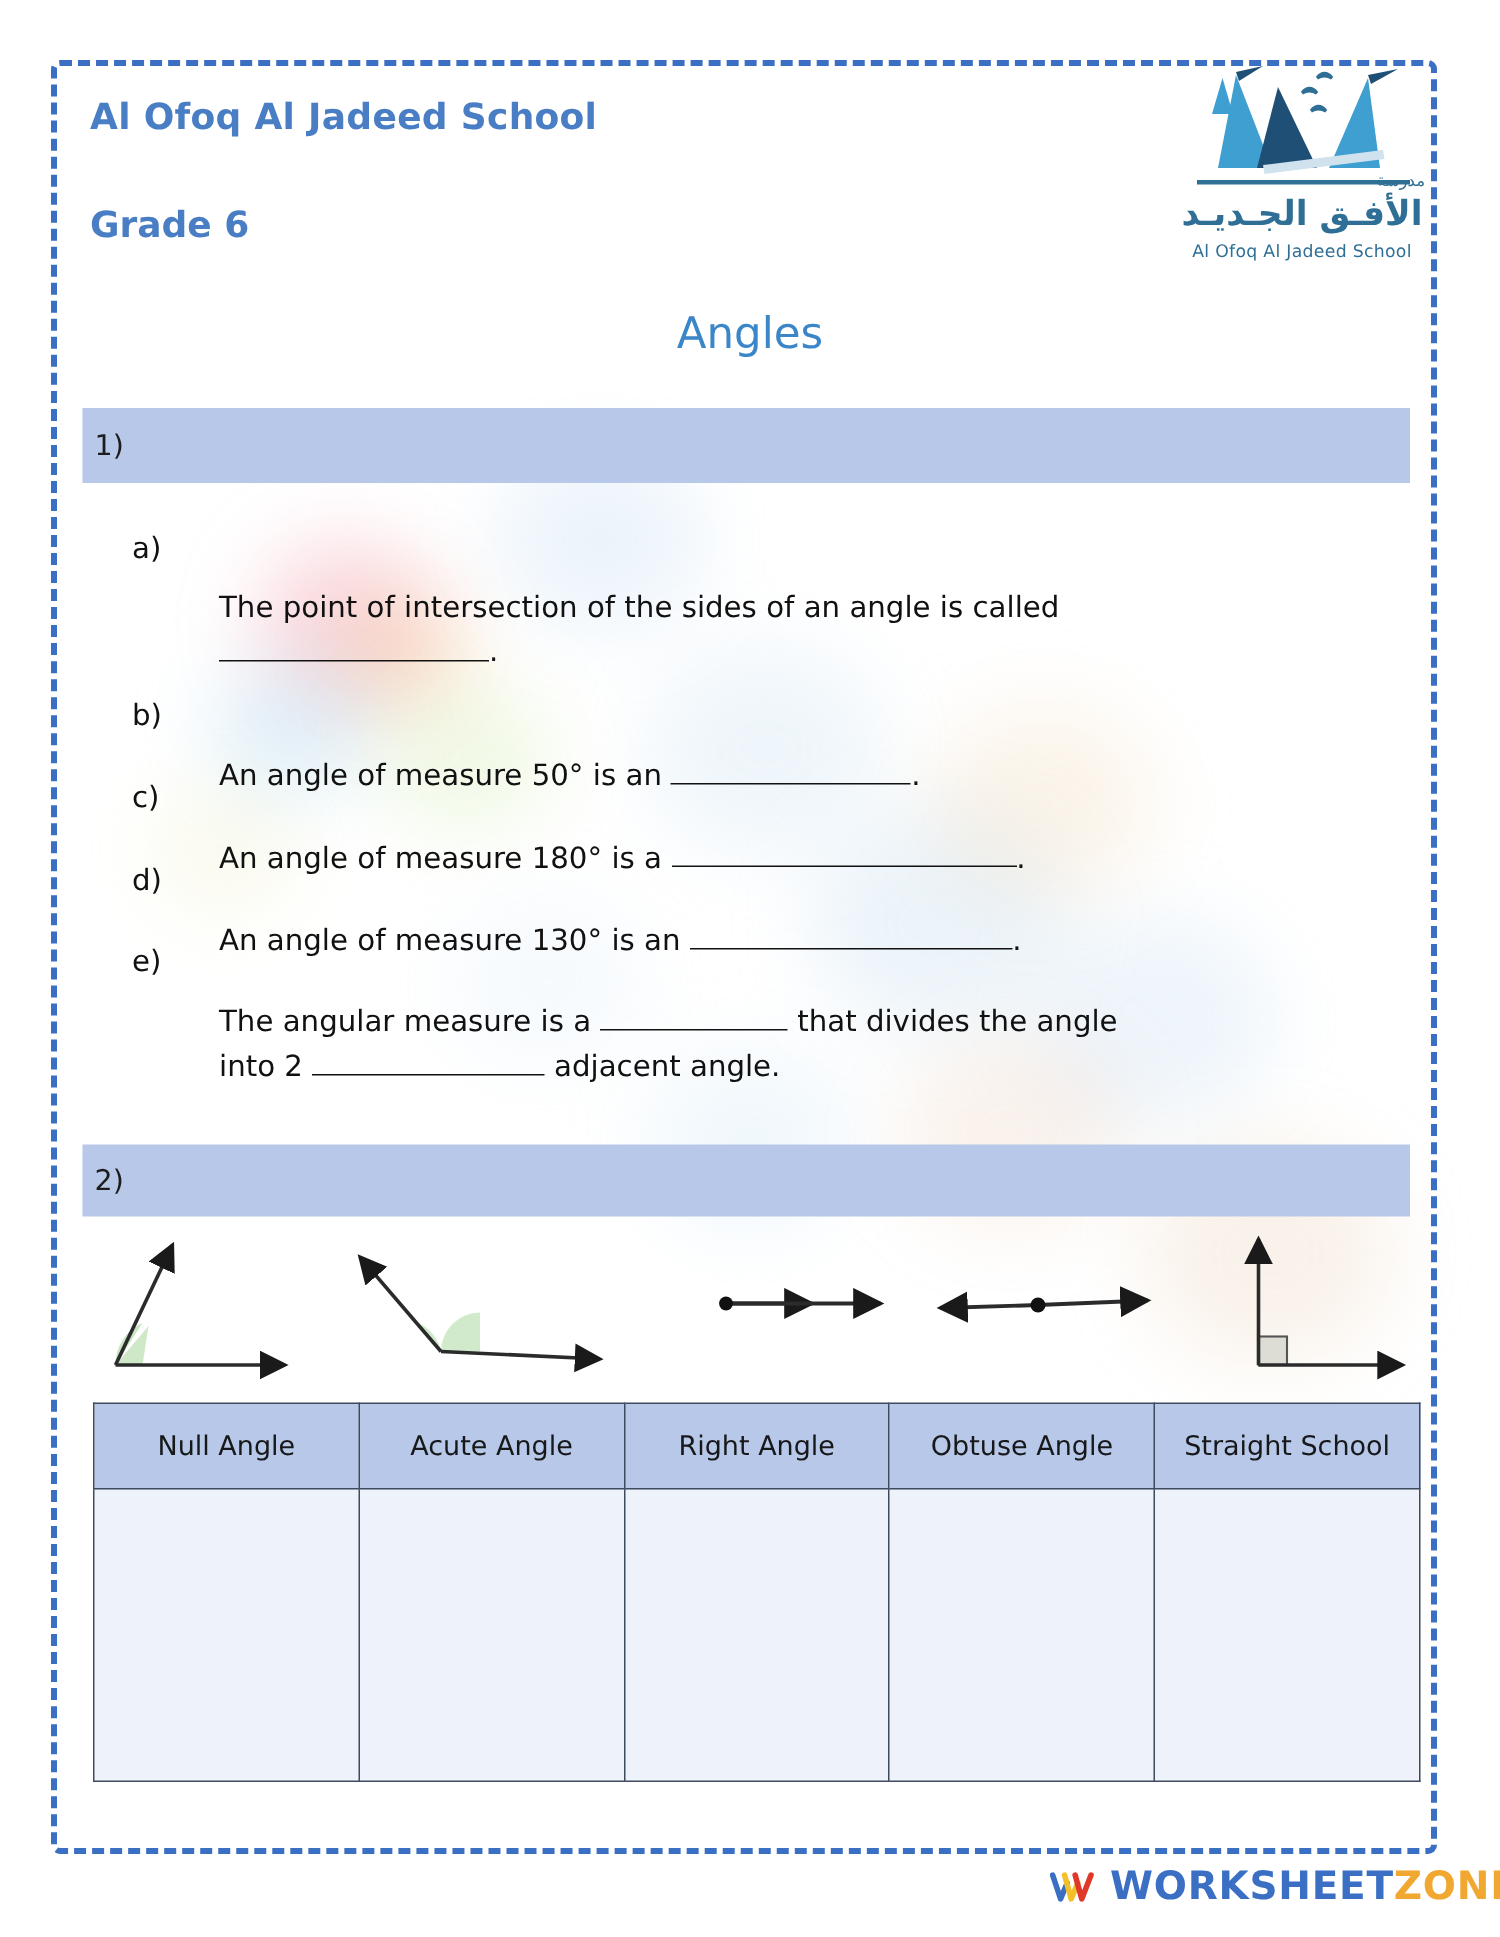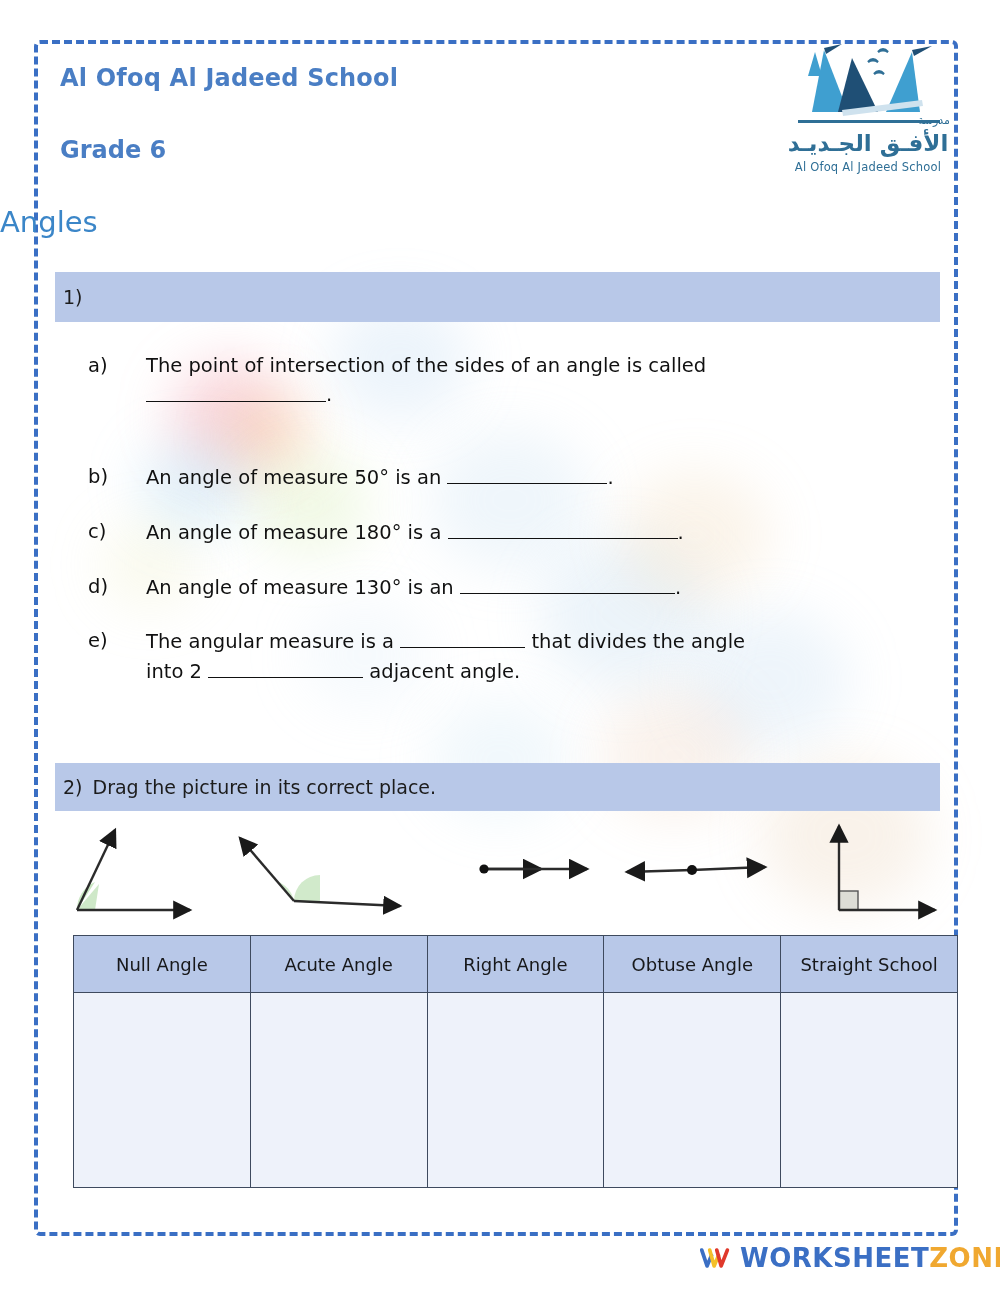--- a/index.html
+++ b/index.html
@@ -50,54 +50,54 @@
     font-size:11px;color:#2f6f96;direction:rtl;
   }
   #logo-en{
     position:absolute;left:0;top:124px;width:172px;
     text-align:center;font-size:11.5px;color:#2f6f96;letter-spacing:.2px;
   }
 
   
   #worksheet-title{
     position:absolute;left:0;top:205px;width:1000px;
-    text-align:left;font-size:29px;color:#3b86c8;font-weight:normal;
+    text-align:center;font-size:29px;color:#3b86c8;font-weight:normal;
   }
 
   
   .section-bar{
     position:absolute;left:55px;width:885px;
     background:#b8c8e8;
     box-sizing:border-box;
     display:flex;align-items:center;
     font-size:19px;color:#1c1c1c;
   }
   #q1-bar{top:272px;height:50px;padding-left:8px;}
   #q2-bar{top:763px;height:48px;padding-left:8px;}
   .q-num{margin-right:10px;}
 
   
   .q-item{
     position:absolute;left:88px;width:830px;
     font-size:19.5px;color:#111;line-height:1.45;
   }
   .q-item .lbl{position:absolute;left:0;top:0;width:42px;}
-  .q-item .txt{display:block;margin-left:58px;}
+  .q-item .txt{display:block;margin-left:58px;margin-top:39px;}
   .blank{
     display:inline-block;border-bottom:1.6px solid #111;
     vertical-align:baseline;height:1.05em;
   }
 
   
   #figures{position:absolute;left:55px;top:818px;width:890px;height:112px;}
   .fig{position:absolute;}
 
   
   #drop-table{
-    position:absolute;left:73px;top:935px;
+    position:absolute;left:62px;top:935px;
     width:885px;border-collapse:collapse;
     table-layout:fixed;
   }
   #drop-table th{
     background:#b8c8e8;border:1.5px solid #3e4a5e;
     height:54px;font-size:18px;font-weight:normal;color:#17181a;
     font-family:"DejaVu Sans", sans-serif;
   }
   #drop-table td{
     background:#eef2fa;border:1.5px solid #3e4a5e;
@@ -206,21 +206,20 @@
   <div class="q-item" style="top:627px;">
     <span class="lbl">e)</span>
     <span class="txt">
       <span>The angular measure is a </span><span class="blank" style="width:125px;"></span><span> that divides the angle</span><br>
       <span>into 2 </span><span class="blank" style="width:155px;"></span><span> adjacent angle.</span>
     </span>
   </div>
 
   <div id="q2-bar" class="section-bar">
     <span class="q-num">2)</span>
-    <span>Drag the picture in its correct place.</span>
   </div>
 
   <div id="figures">
 
     <div class="fig" style="left:0px;top:0px;">
       <svg width="160" height="105" viewBox="0 0 160 105">
         <defs>
           <marker id="ah1" markerWidth="9" markerHeight="9" refX="7" refY="4" orient="auto">
             <path d="M0,0 L8,4 L0,8 z" fill="#1a1a1a"></path>
           </marker>

